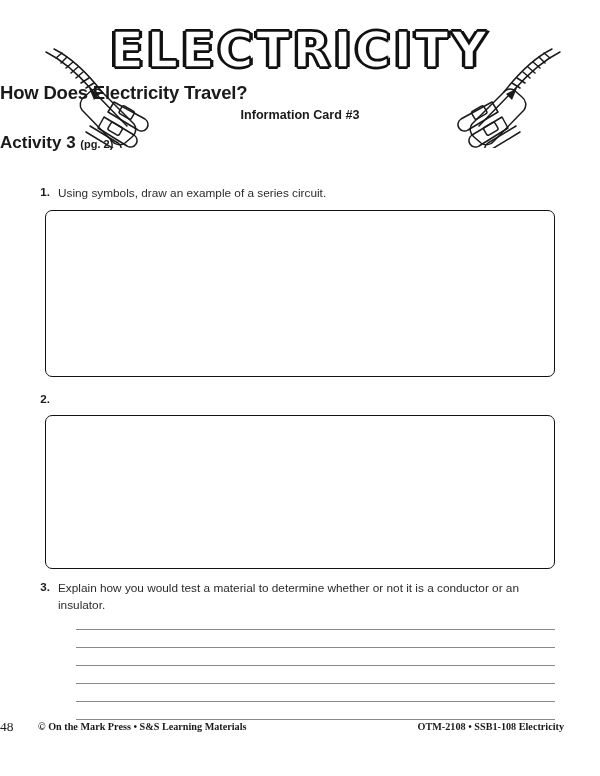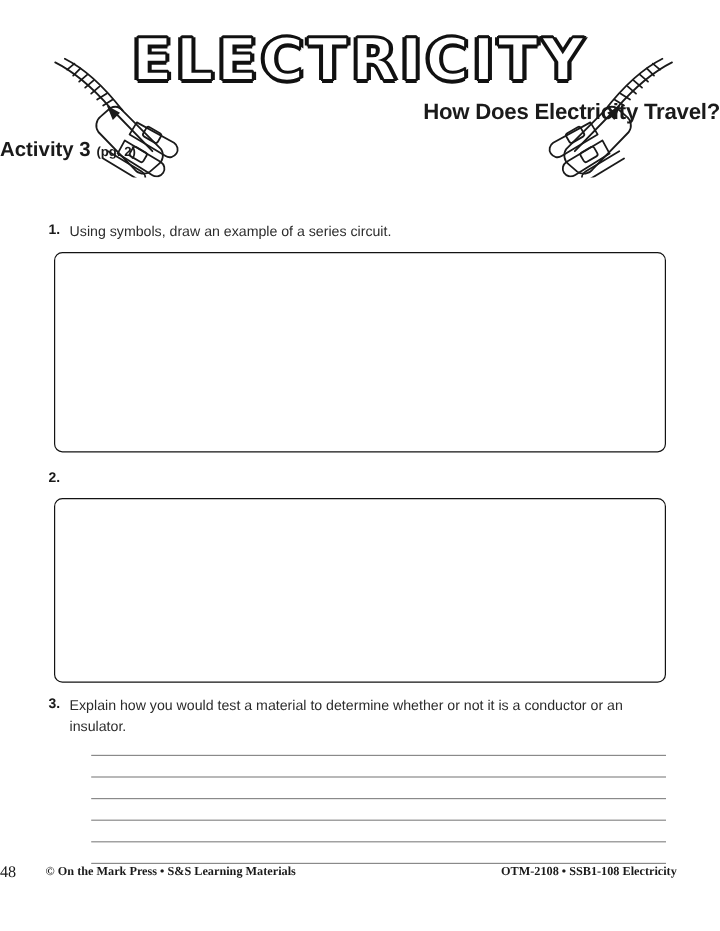--- a/index.html
+++ b/index.html
@@ -70,21 +70,21 @@
        0 2.3px 0 #111111,
        0 -2.3px 0 #111111;
     padding: 0 4px;
   }
 
   .subtitle {
     margin-top: 7px;
     font-size: 18.5px;
     font-weight: 700;
     letter-spacing: -0.2px;
-    text-align: right;
+    text-align: left;
   }
   .cardline {
     margin-top: 4px;
     font-size: 12.6px;
     font-weight: 700;
     text-align: center;
   }
   .activity {
     margin-top: 11px;
     font-size: 17px;
@@ -240,20 +240,21 @@
           <path d="M48 78 L76 95 C79 97 80 100 78 103"></path>
           <path d="M44 84 L72 101"></path>
           <path d="M47 40 L58 46 L52 52 Z" fill="#1a1a1a" stroke="none"></path>
         </g>
       </svg>
     </div>
 
     <div class="title-wrap">
       <div class="big-title">ELECTRICITY</div>
       <div class="subtitle">How Does Electricity Travel?</div>
+      <div class="cardline">Information Card #3</div>
       <div class="activity"><span>Activity 3</span> <span class="pg">(pg. 2)</span></div>
     </div>
   </div>
 
   <div class="question" id="question-1">
     <div class="q-num">1.</div>
     <div class="q-text">Using symbols, draw an example of a series circuit.</div>
   </div>
   <div class="answer-box" id="answer-box-1"></div>
 

